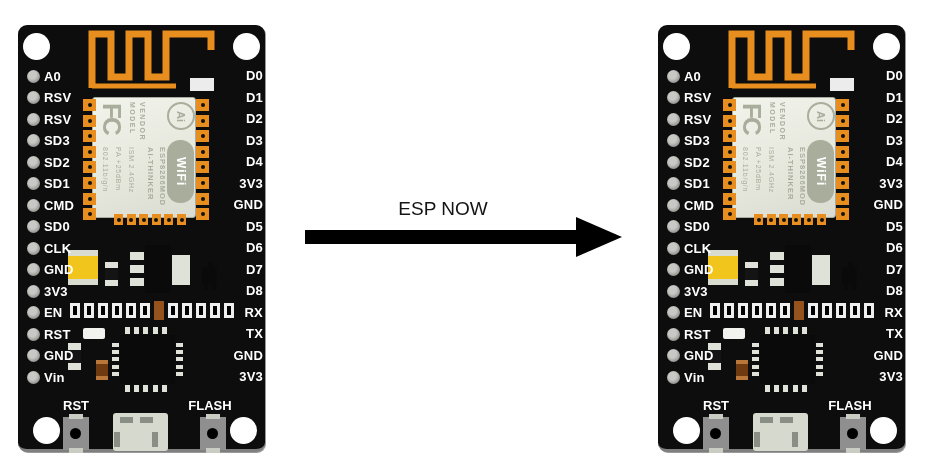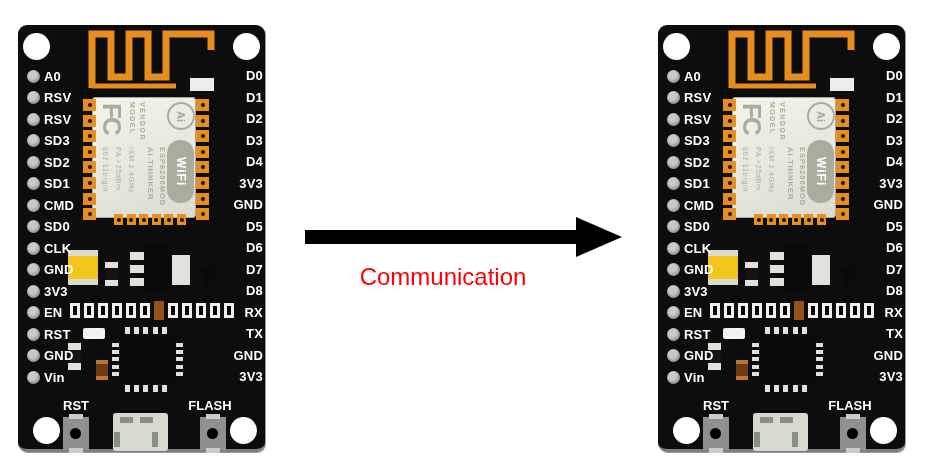--- a/index.html
+++ b/index.html
@@ -324,24 +324,24 @@
         <div class="mpad" style="left: 178px; top: 183.2px;"></div>
         <div class="mpad bottom" style="left: 96px; top: 189px;"></div>
         <div class="mpad bottom" style="left: 108.6px; top: 189px;"></div>
         <div class="mpad bottom" style="left: 121.2px; top: 189px;"></div>
         <div class="mpad bottom" style="left: 133.8px; top: 189px;"></div>
         <div class="mpad bottom" style="left: 146.4px; top: 189px;"></div>
         <div class="mpad bottom" style="left: 159px; top: 189px;"></div>
       </div>
 </div>
 
+  <div class="esp-now">ESP NOW</div>
   <div class="arrow-body"></div>
   <div class="arrow-head"></div>
   <div class="caption">
-    <div>Communication</div>
   </div>
 
   <div class="board-mount" id="board-right">
   <div class="board">
     <div class="hole tl"></div>
     <div class="hole tr"></div>
     <div class="hole bl"></div>
     <div class="hole br"></div>
 
     <svg class="antenna" width="130" height="60" viewBox="0 0 130 60">

